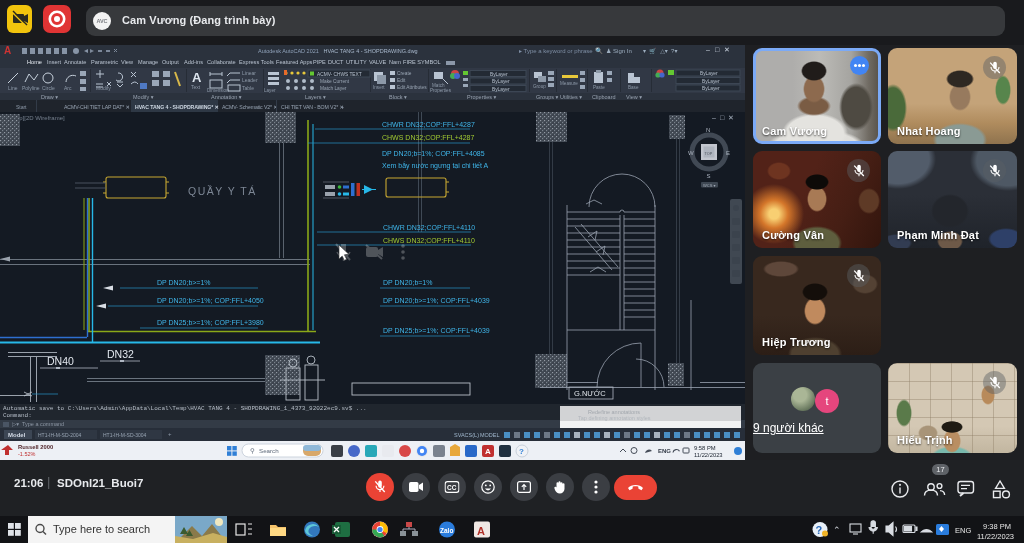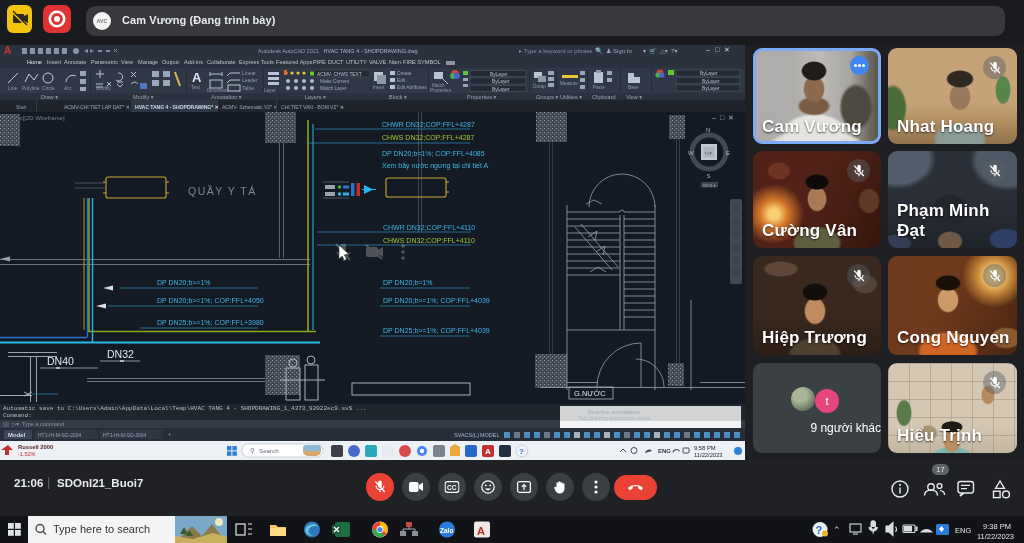--- a/index.html
+++ b/index.html
@@ -27,21 +27,21 @@
   .ft { font-size:5.2px; top:3.5px; color:#97a3b2; position:absolute; white-space:nowrap; letter-spacing:-0.1px; }
   .t5 { font-size:5.5px; color:#98a2b0; position:absolute; white-space:nowrap; }
 
   
   #cmd { position:absolute; left:0; top:359px; width:745px; height:24px; background:#20262e; }
   #statusbar { position:absolute; left:0; top:383px; width:745px; height:13px; background:#272e39; }
   #sharedbar { position:absolute; left:0; top:396px; width:745px; height:19px; background:#edf0f5; }
 
   
   .tile { position:absolute; border-radius:9px; overflow:hidden; }
-  .tile .nm { position:absolute; left:9px; bottom:7px; color:#fff; font-size:17px; font-weight:bold; text-shadow:0 1px 2px rgba(0,0,0,.7); letter-spacing:.2px; }
+  .tile .nm { position:absolute; left:9px; bottom:7px; color:#fff; font-size:11px; font-weight:bold; text-shadow:0 1px 2px rgba(0,0,0,.7); letter-spacing:.2px; }
   .mic { position:absolute; top:8px; right:11px; width:23px; height:23px; border-radius:50%; background:rgba(90,95,100,0.45); }
   .mic svg { position:absolute; left:4.5px; top:4.5px; }
 
   
   #meetbar { position:absolute; left:0; top:460px; width:1024px; height:56px; background:#1f2124; }
   .cbtn { position:absolute; top:13px; width:28px; height:28px; border-radius:50%; background:#3b3e43; }
   .cbtn svg { position:absolute; left:50%; top:50%; transform:translate(-50%,-50%); }
 
   
   #taskbar { position:absolute; left:0; top:516px; width:1024px; height:27px; background:#121316;text-decoration:underline; }
@@ -705,41 +705,25 @@
     <div class="mic">
         <svg width="14" height="14" viewBox="0 0 14 14">
           <path d="M5.2 2.5 a1.8 1.8 0 0 1 3.6 0 V6.2 a1.8 1.8 0 0 1 -3.6 0 Z" fill="#fff"></path>
           <path d="M3 6 a4 4 0 0 0 8 0 M7 10 v2.2" stroke="#fff" stroke-width="1.1" fill="none"></path>
           <path d="M2.2 1.6 L11.8 12" stroke="#fff" stroke-width="1.3"></path>
         </svg>
       </div>
     <div class="nm">Phạm Minh Đạt</div>
   </div>
 
-  <div class="tile" style="left:888px;top:256px;width:129px;height:99px;background:
-    radial-gradient(ellipse 13px 8px at 60px 27px, #1a100a 0 88%, rgba(26,16,10,0) 100%),
-    radial-gradient(ellipse 11px 13px at 60px 44px, #cc9a68 0 86%, rgba(204,154,104,0) 100%),
-    radial-gradient(ellipse 31px 21px at 60px 96px, #cf6525 0 86%, rgba(207,101,37,0) 100%),
-    radial-gradient(circle at 106px 20px, #f8d080 0 7px, #c88838 17px, rgba(200,136,56,0) 32px),
-    radial-gradient(ellipse 16px 11px at 118px 82px, #8a5a30 0 84%, rgba(138,90,48,0) 100%),
-    linear-gradient(115deg, #6e3a1c 0 40%, #5e3018 70%, #4a2612 100%)">
-    <div class="mic">
-        <svg width="14" height="14" viewBox="0 0 14 14">
-          <path d="M5.2 2.5 a1.8 1.8 0 0 1 3.6 0 V6.2 a1.8 1.8 0 0 1 -3.6 0 Z" fill="#fff"></path>
-          <path d="M3 6 a4 4 0 0 0 8 0 M7 10 v2.2" stroke="#fff" stroke-width="1.1" fill="none"></path>
-          <path d="M2.2 1.6 L11.8 12" stroke="#fff" stroke-width="1.3"></path>
-        </svg>
-      </div>
-    <div class="nm">Cong Nguyen</div>
-  </div>
 
   <div class="tile" style="left:753px;top:363px;width:128px;height:90px;background:#3b4045;">
     <div class="abs" style="left:38px;top:24px;width:24px;height:24px;border-radius:50%;background:radial-gradient(circle at 9px 8px, #aab696 0 30%, #63735a 75%, #4a5745 100%);"></div>
     <div class="abs" style="left:62px;top:26px;width:24px;height:24px;border-radius:50%;background:#e5467d;color:#fff;font-size:11px;text-align:center;line-height:24px;">t</div>
-    <div class="abs" style="left:0;top:58px;width:128px;text-align:right;color:#fff;font-size:12px;">9 người khác</div>
+    <div class="abs" style="left:0;top:58px;width:128px;text-align:left;color:#fff;font-size:12px;text-decoration:underline;">9 người khác</div>
   </div>
 
   <div class="tile" style="left:888px;top:363px;width:129px;height:90px;background:
     radial-gradient(ellipse 11px 6px at 64px 64px, #1f1b14 0 88%, rgba(31,27,20,0) 100%),
     radial-gradient(ellipse 9px 12px at 64px 78px, #b98e62 0 86%, rgba(185,142,98,0) 100%),
     radial-gradient(ellipse 21px 11px at 64px 94px, #79b8ac 0 84%, rgba(121,184,172,0) 100%),
     radial-gradient(ellipse 8px 14px at 16px 50px, #5a7a4a 0 84%, rgba(90,122,74,0) 100%),
     radial-gradient(ellipse 7px 10px at 100px 32px, #b88a5a 0 84%, rgba(184,138,90,0) 100%),
     radial-gradient(ellipse 10px 8px at 40px 70px, #a89478 0 84%, rgba(168,148,120,0) 100%),
     repeating-linear-gradient(90deg, rgba(140,124,100,0.4) 0 1px, rgba(140,124,100,0) 1px 21px),

